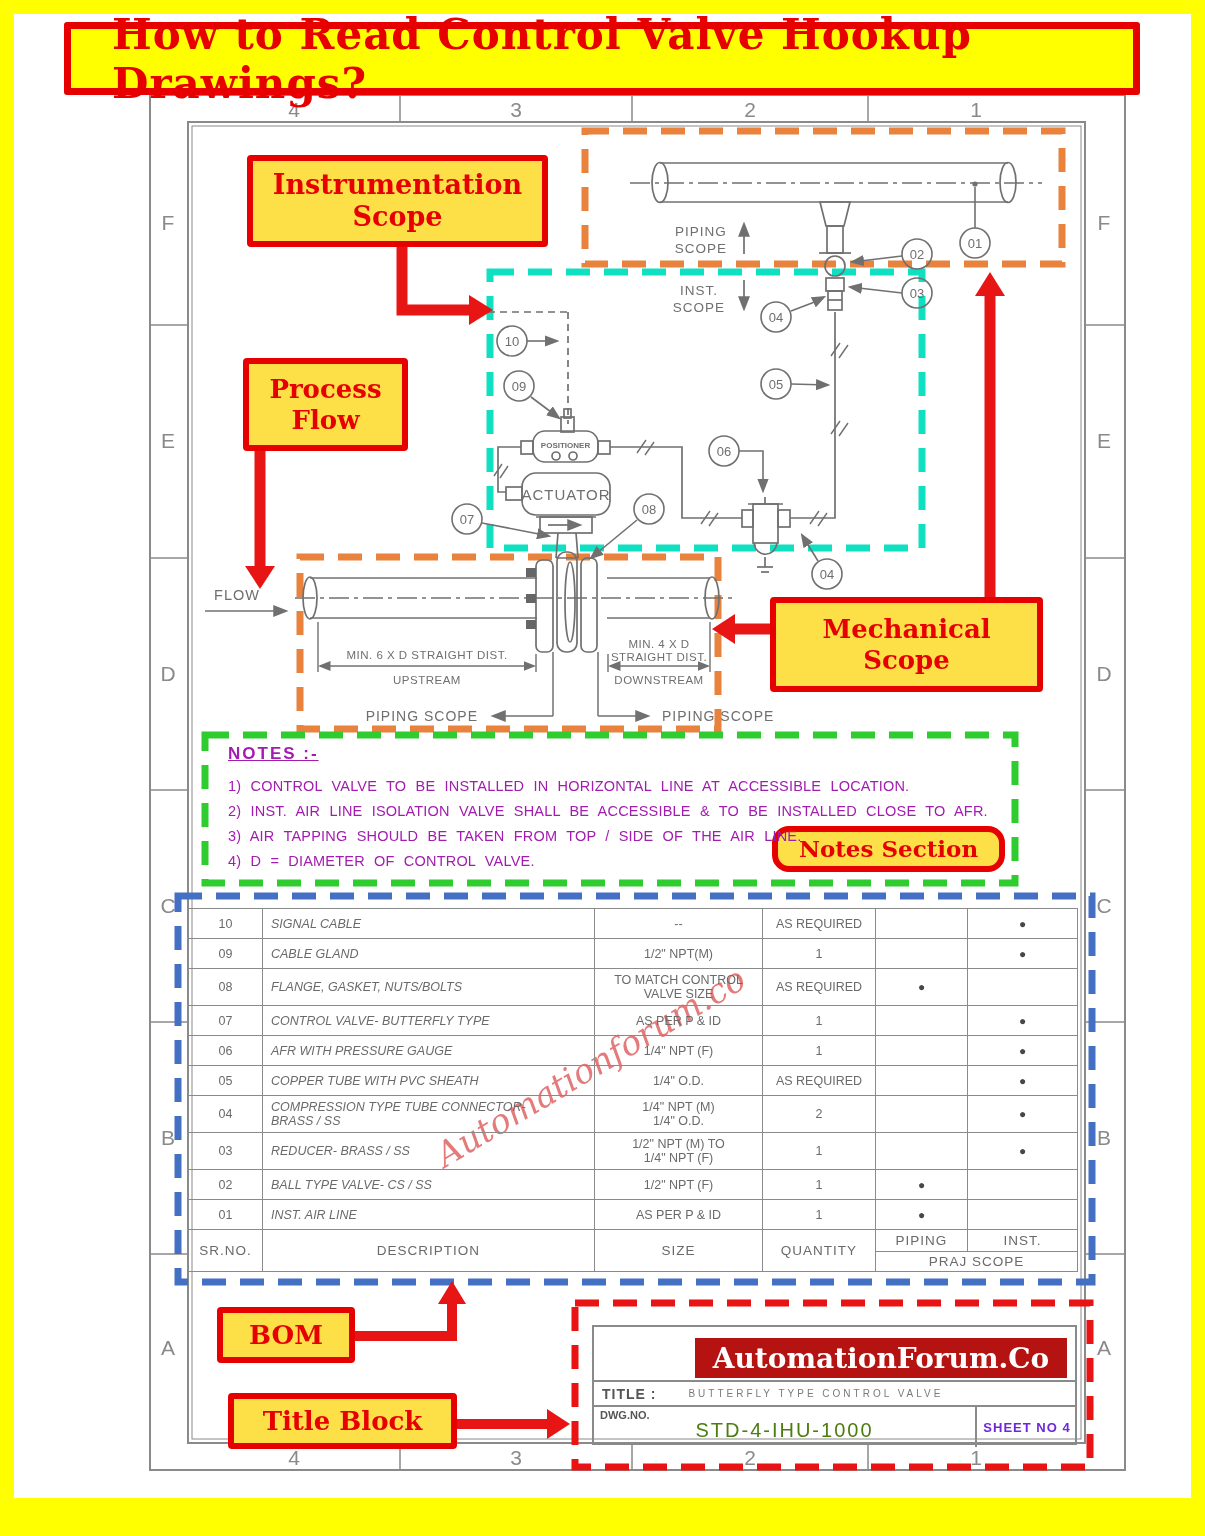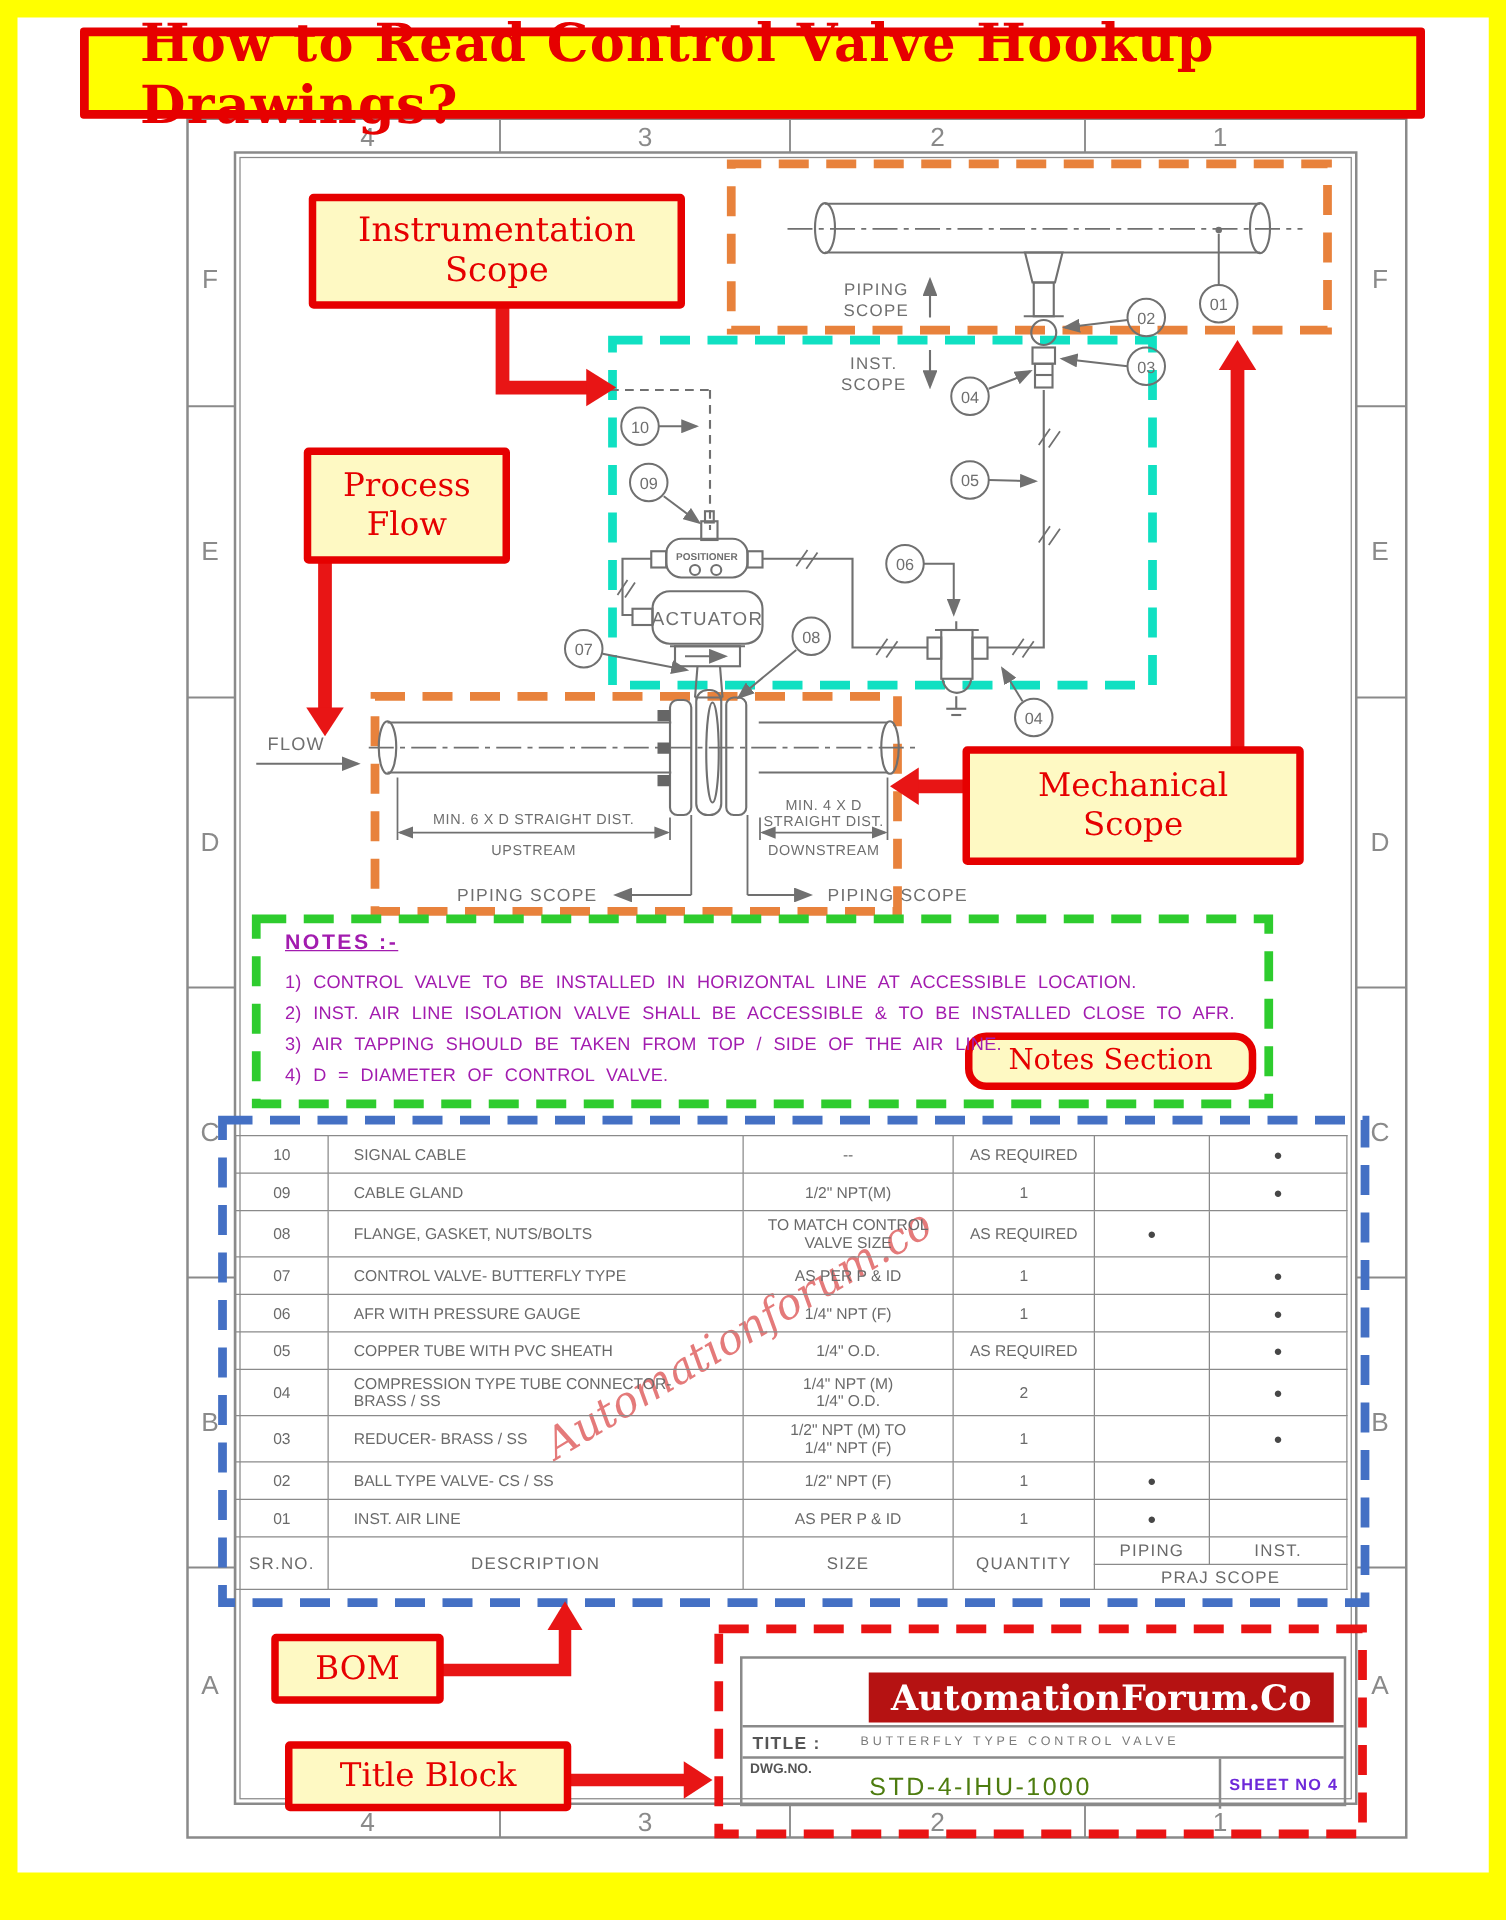--- a/index.html
+++ b/index.html
@@ -9,36 +9,36 @@
   .schem{position:absolute;left:0;top:0;width:1205px;height:1536px;}
 
   
   .banner{position:absolute;left:64px;top:22px;width:1076px;height:73px;background:#ffff00;
           border:7px solid #e60000;border-radius:3px;box-sizing:border-box;
           display:flex;align-items:center;justify-content:center;
           font-family:"DejaVu Serif","Liberation Serif",serif;font-weight:bold;
           font-size:42px;color:#e60000;letter-spacing:1px;padding-left:41px;}
 
   
-  .callout{position:absolute;background:#fef9c3;border:6px solid #e60000;border-radius:4px;
+  .callout{position:absolute;background:#fde047;border:6px solid #e60000;border-radius:4px;
            box-sizing:border-box;display:flex;flex-direction:column;align-items:center;justify-content:center;
-           font-family:"DejaVu Serif","Liberation Serif",serif;font-weight:normal;color:#e60000;text-align:center;}
+           font-family:"DejaVu Serif","Liberation Serif",serif;font-weight:bold;color:#e60000;text-align:center;}
   .callout div{line-height:1.18;}
 
   
   .notes{position:absolute;left:228px;top:744px;width:790px;color:#a21caf;}
   .notes .nh{font-size:17px;font-weight:600;text-decoration:underline;letter-spacing:2px;margin-bottom:14px;}
   .notes .ni{font-size:14.5px;margin-bottom:9px;word-spacing:5px;letter-spacing:0.2px;white-space:nowrap;}
 
   
   table.bom{position:absolute;left:188px;top:908px;width:889px;border-collapse:collapse;
             table-layout:fixed;color:#6a6a6a;font-size:12.5px;}
   table.bom td{border:1.6px solid #8a8a8a;text-align:center;vertical-align:middle;padding:1px 2px;
                overflow:hidden;white-space:nowrap;}
-  table.bom td.dl{text-align:left;padding-left:20px;}
+  table.bom td.dl{text-align:left;padding-left:8px;font-style:italic;}
   table.bom tr{height:30px;}
   table.bom tr.tall{height:37px;}
   table.bom .l1,.l2{line-height:1.12;}
   table.bom .dot{font-size:12px;color:#474747;}
   table.bom tr.hrow1{height:22px;}
   table.bom tr.hrow2{height:20px;}
   table.bom tr.hrow1 td,table.bom tr.hrow2 td{font-size:13.5px;letter-spacing:1px;}
 
   
   .tblock{position:absolute;left:592px;top:1325px;width:485px;height:120px;border:2px solid #8a8a8a;

